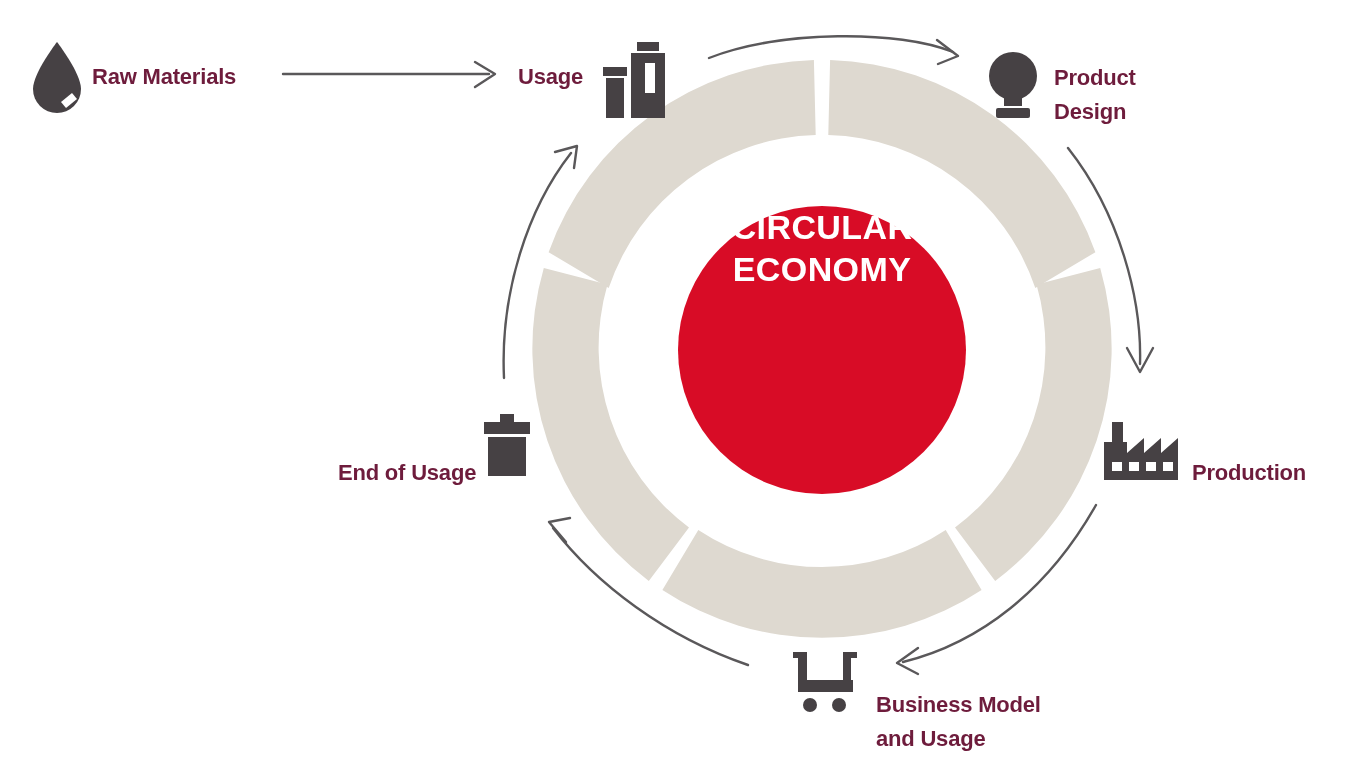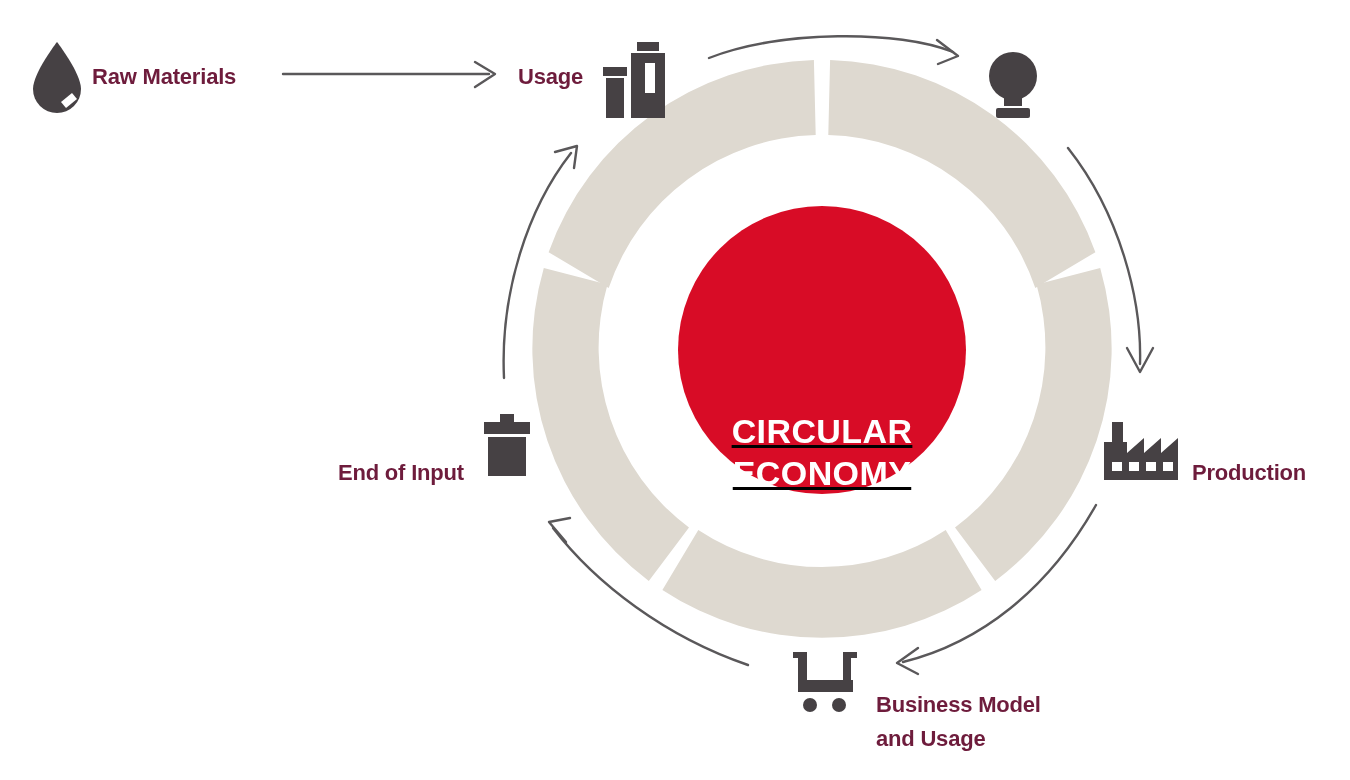--- a/index.html
+++ b/index.html
@@ -53,23 +53,22 @@
   
   #centre-circle {
     position: absolute;
     left: 678px;
     top: 206px;
     width: 288px;
     height: 288px;
     border-radius: 50%;
     background: #d80c26;
     display: flex;
-    align-items: flex-end;
+    align-items: flex-start;
     justify-content: center;
-    text-decoration: underline;
   }
   #centre-text {
     color: #ffffff;
     font-weight: bold;
     font-size: 34px;
     line-height: 42px;
     text-align: center;
     letter-spacing: 0.4px;
     white-space: pre-line;
   }
@@ -194,21 +193,23 @@
       <rect x="18" y="0" width="14" height="8" fill="#464144"></rect>
       <rect x="2" y="8" width="46" height="12" fill="#464144"></rect>
       <rect x="6" y="23" width="38" height="39" fill="#464144"></rect>
     </svg>
   </div>
 
   <div class="label" id="lbl-raw">Raw Materials</div>
 
   <div class="label" id="lbl-input">Usage</div>
 
+  <div class="label" id="lbl-design">Product
+Design</div>
 
   <div class="label" id="lbl-business">Business Model
 and Usage</div>
 
   <div class="label" id="lbl-prod">Production</div>
 
-  <div class="label" id="lbl-eol">End of Input</div>
+  <div class="label" id="lbl-eol">End of Usage</div>
 
 </div>
 
 </body></html>

